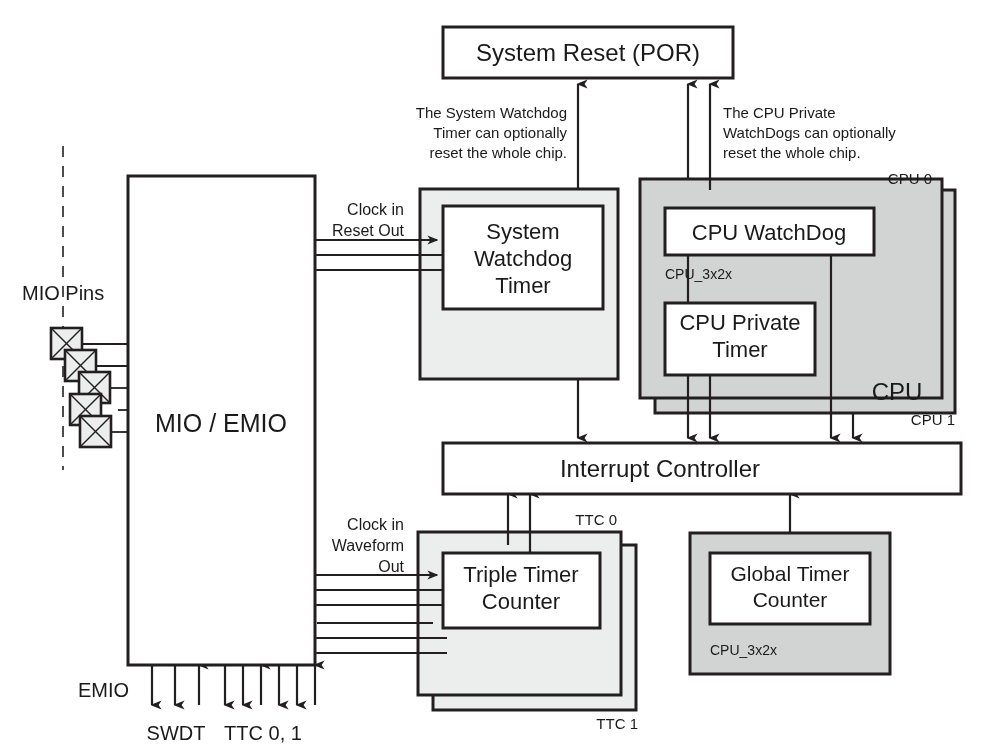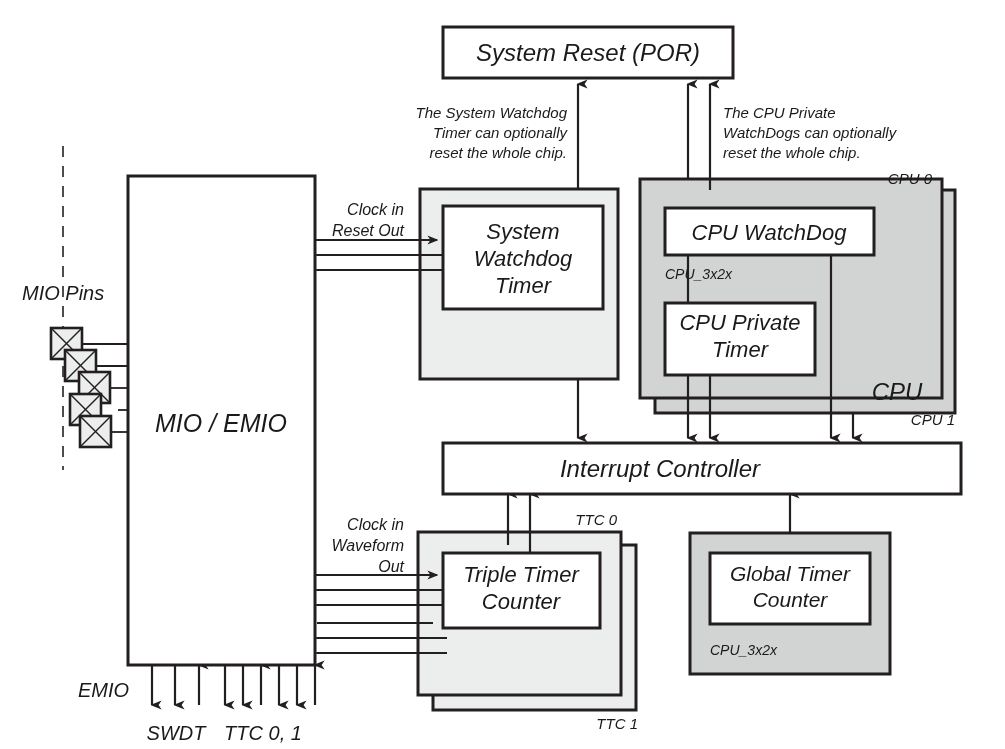--- a/index.html
+++ b/index.html
@@ -1,18 +1,18 @@
 <!DOCTYPE html>
 <html><head>
 <meta charset="utf-8">
 <style>
   html,body{margin:0;padding:0;background:#ffffff;}
   body{width:1005px;height:749px;overflow:hidden;
        font-family:"Liberation Sans","DejaVu Sans",sans-serif;}
-  #stage{position:relative;width:1005px;height:749px;font-style:italic;}
+  #stage{position:relative;width:1005px;height:749px;}
   svg{display:block;}
   .blk-text{font-family:"Liberation Sans","DejaVu Sans",sans-serif;fill:#1a1a1a;}
 </style>
 </head>
 <body>
 
 <div id="stage">
 <svg width="1005" height="749" viewBox="0 0 1005 749" xmlns="http://www.w3.org/2000/svg">
 
   <defs>

